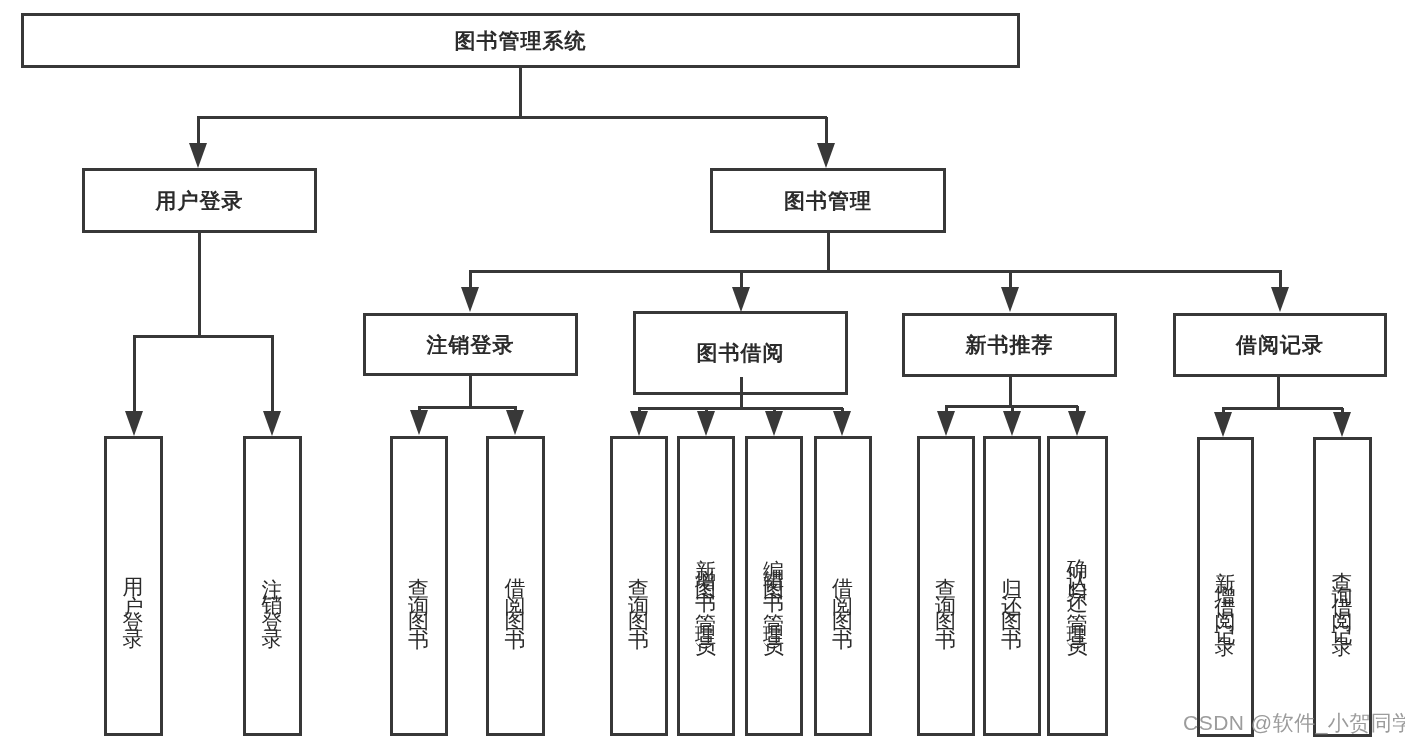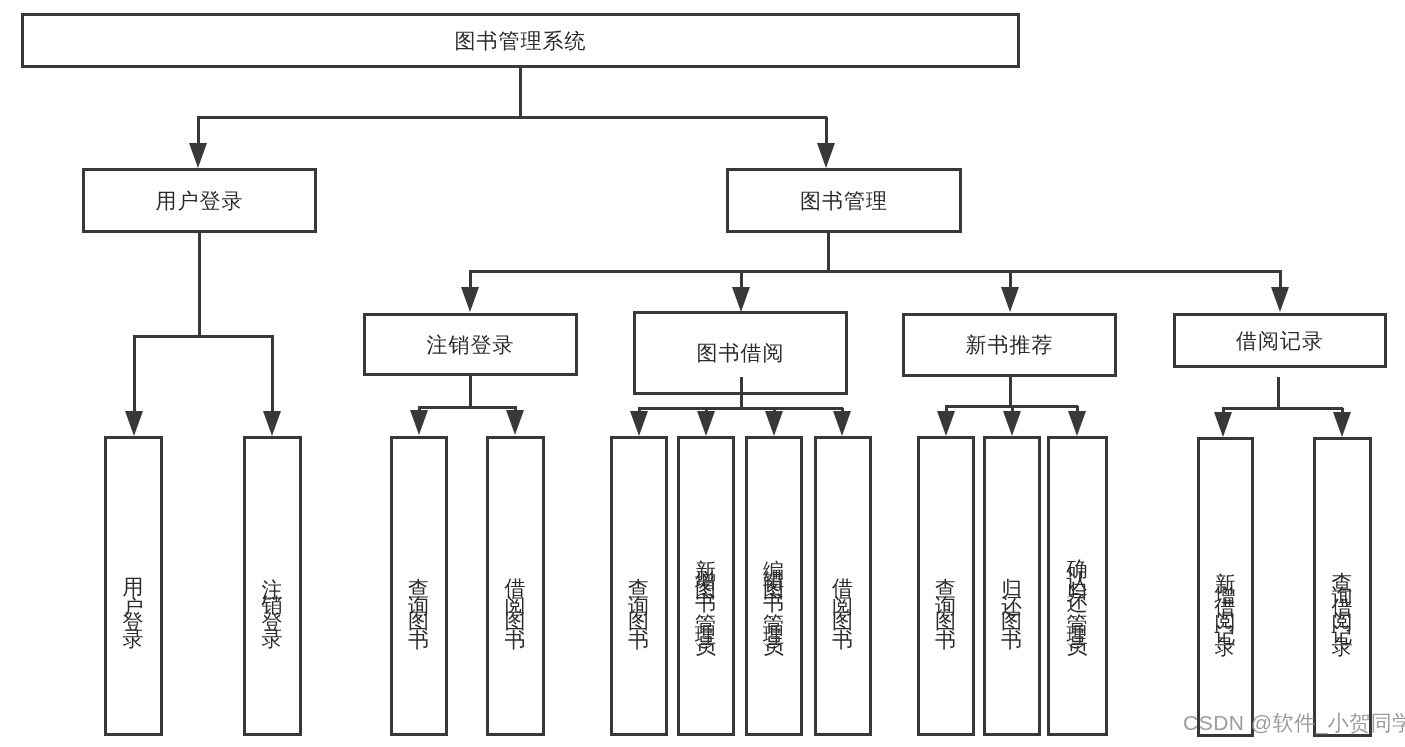--- a/index.html
+++ b/index.html
@@ -7,21 +7,21 @@
     --text:#2b2b2b;
   }
   html,body{margin:0;padding:0;background:#ffffff;}
   body{font-family:"Liberation Sans", sans-serif;}
   #stage{
     position:relative;width:1405px;height:747px;background:#ffffff;overflow:hidden;
   }
   .node{
     position:absolute;box-sizing:border-box;border:3px solid var(--line);
     background:#fff;display:flex;align-items:center;justify-content:center;
-    font-size:21px;color:var(--text);letter-spacing:1px;
+    font-size:21px;color:var(--text);letter-spacing:1px;font-weight:bold;
   }
   .vnode{
     position:absolute;box-sizing:border-box;border:3px solid var(--line);
     background:#fff;display:flex;align-items:center;justify-content:center;
     color:var(--text);
   }
   .vnode .vtext{
     writing-mode:vertical-rl;text-orientation:mixed;
     font-size:21px;line-height:1;white-space:nowrap;
   }
@@ -52,21 +52,21 @@
   <div class="vline" style="left:518.5px;top:68px;height:51px;"></div>
   <div class="hline" style="left:196.5px;top:115.5px;width:630px;"></div>
   <div class="vline" style="left:196.5px;top:117px;height:28px;"></div>
   <div class="tri" style="left:189px;top:143px;"></div>
   <div class="vline" style="left:824.5px;top:117px;height:28px;"></div>
   <div class="tri" style="left:817px;top:143px;"></div>
 
   <div class="node" style="left:82px;top:168px;width:235px;height:65px;">
     <span>用户登录</span>
   </div>
-  <div class="node" style="left:710px;top:168px;width:236px;height:65px;margin-left:16px;">
+  <div class="node" style="left:710px;top:168px;width:236px;height:65px;">
     <span>图书管理</span>
   </div>
 
   <div class="vline" style="left:197.5px;top:233px;height:104px;"></div>
   <div class="hline" style="left:132.5px;top:334.5px;width:141px;"></div>
   <div class="vline" style="left:132.5px;top:336px;height:77px;"></div>
   <div class="tri" style="left:125px;top:411px;"></div>
   <div class="vline" style="left:270.5px;top:336px;height:77px;"></div>
   <div class="tri" style="left:263px;top:411px;"></div>
 
@@ -83,21 +83,21 @@
 
   <div class="node" style="left:363px;top:313px;width:215px;height:63px;">
     <span>注销登录</span>
   </div>
   <div class="node" style="left:633px;top:311px;width:215px;height:84px;">
     <span>图书借阅</span>
   </div>
   <div class="node" style="left:902px;top:313px;width:215px;height:64px;">
     <span>新书推荐</span>
   </div>
-  <div class="node" style="left:1173px;top:313px;width:214px;height:55px;">
+  <div class="node" style="left:1173px;top:313px;width:214px;height:64px;">
     <span>借阅记录</span>
   </div>
 
   <div class="vline" style="left:468.5px;top:376px;height:32px;"></div>
   <div class="hline" style="left:417.5px;top:405.5px;width:99px;"></div>
   <div class="vline" style="left:417.5px;top:407px;height:5px;"></div>
   <div class="tri" style="left:410px;top:410px;"></div>
   <div class="vline" style="left:513.5px;top:407px;height:5px;"></div>
   <div class="tri" style="left:506px;top:410px;"></div>
 

